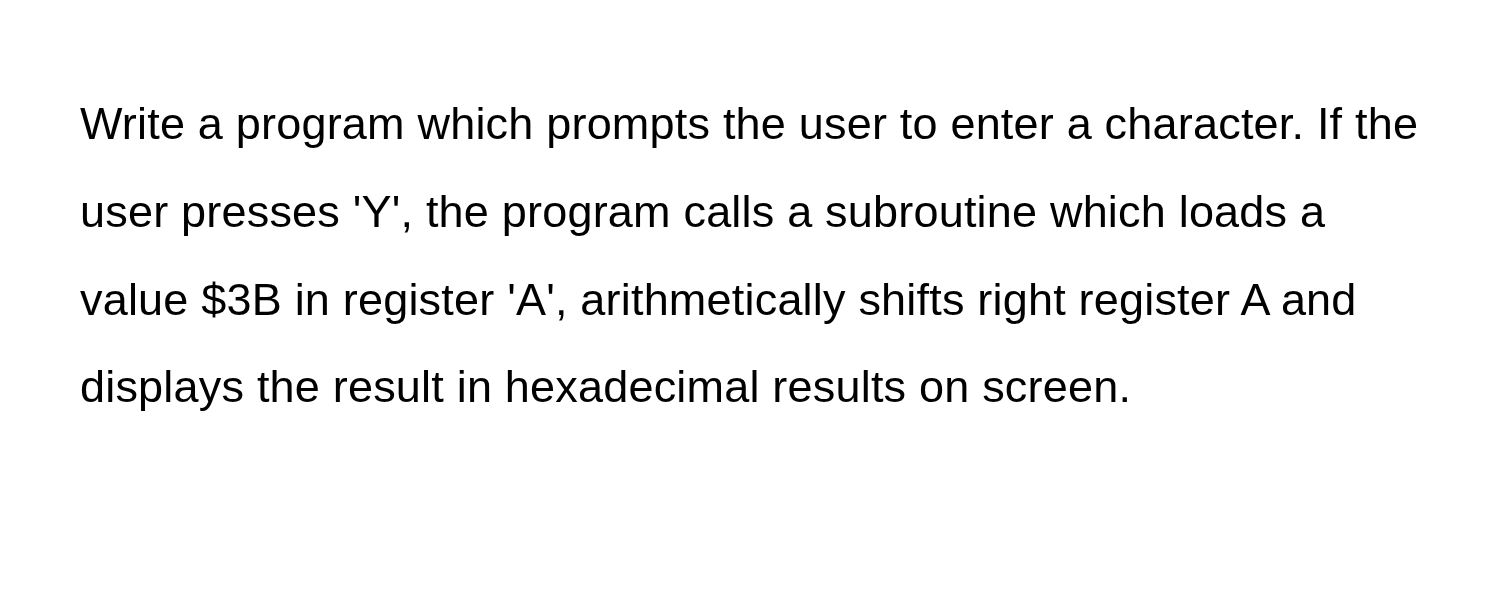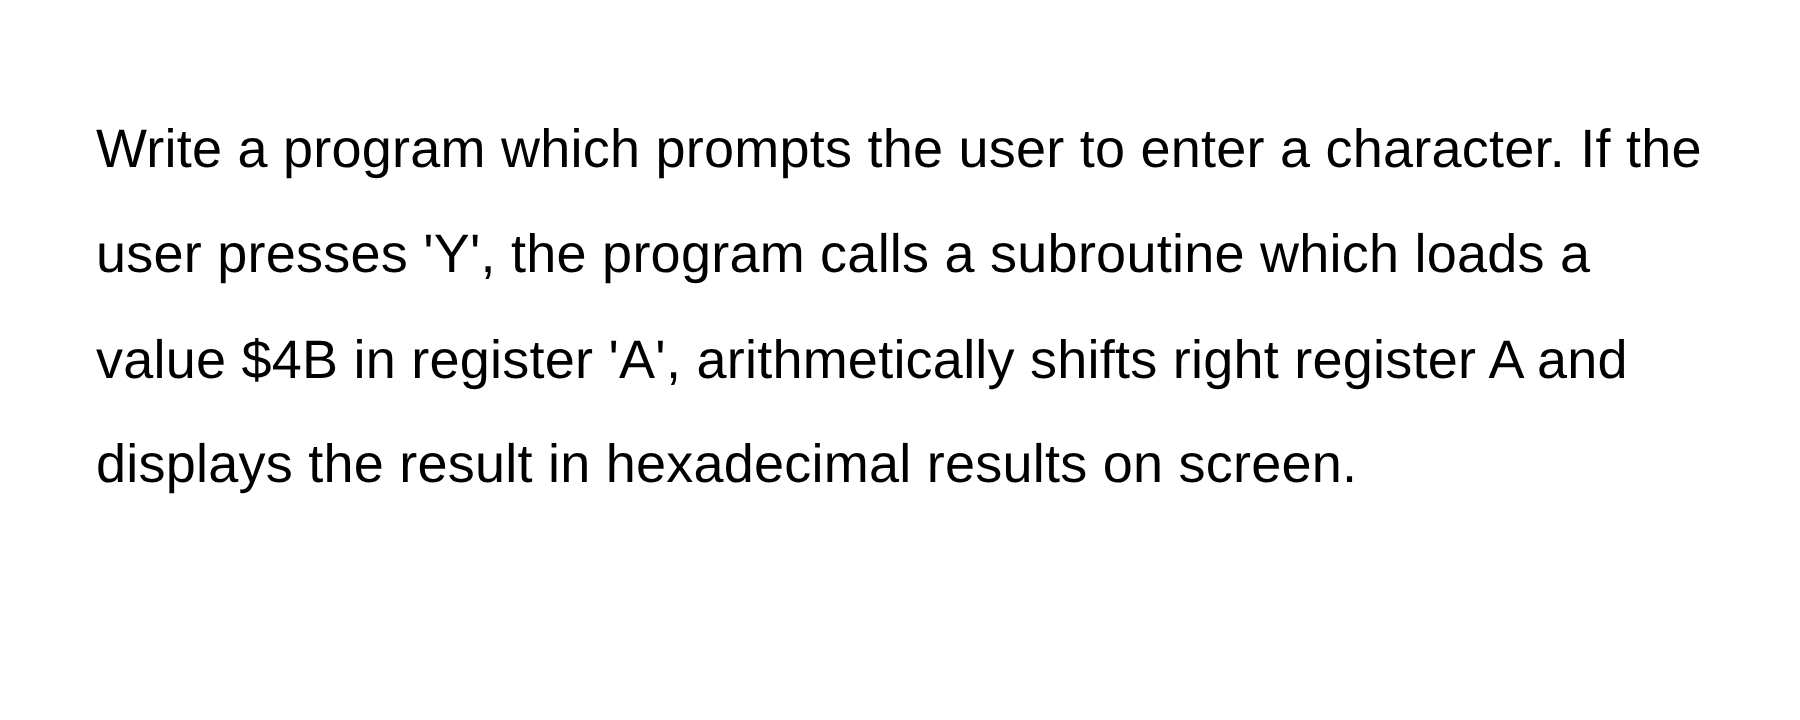--- a/index.html
+++ b/index.html
@@ -21,14 +21,14 @@
       line-height: 1.95;
       color: #000000;
       font-weight: 400;
       letter-spacing: 0.2px;
     }
   </style>
 </head>
 <body>
 
 <div class="content">
-  <p>Write a program which prompts the user to enter a character. If the user presses 'Y', the program calls a subroutine which loads a value $4B in register 'A', arithmetically shifts right register A and displays the result in hexadecimal results on screen.</p>
+  <p>Write a program which prompts the user to enter a character. If the user presses 'Y', the program calls a subroutine which loads a value $3B in register 'A', arithmetically shifts right register A and displays the result in hexadecimal results on screen.</p>
 </div>
 
 </body></html>

